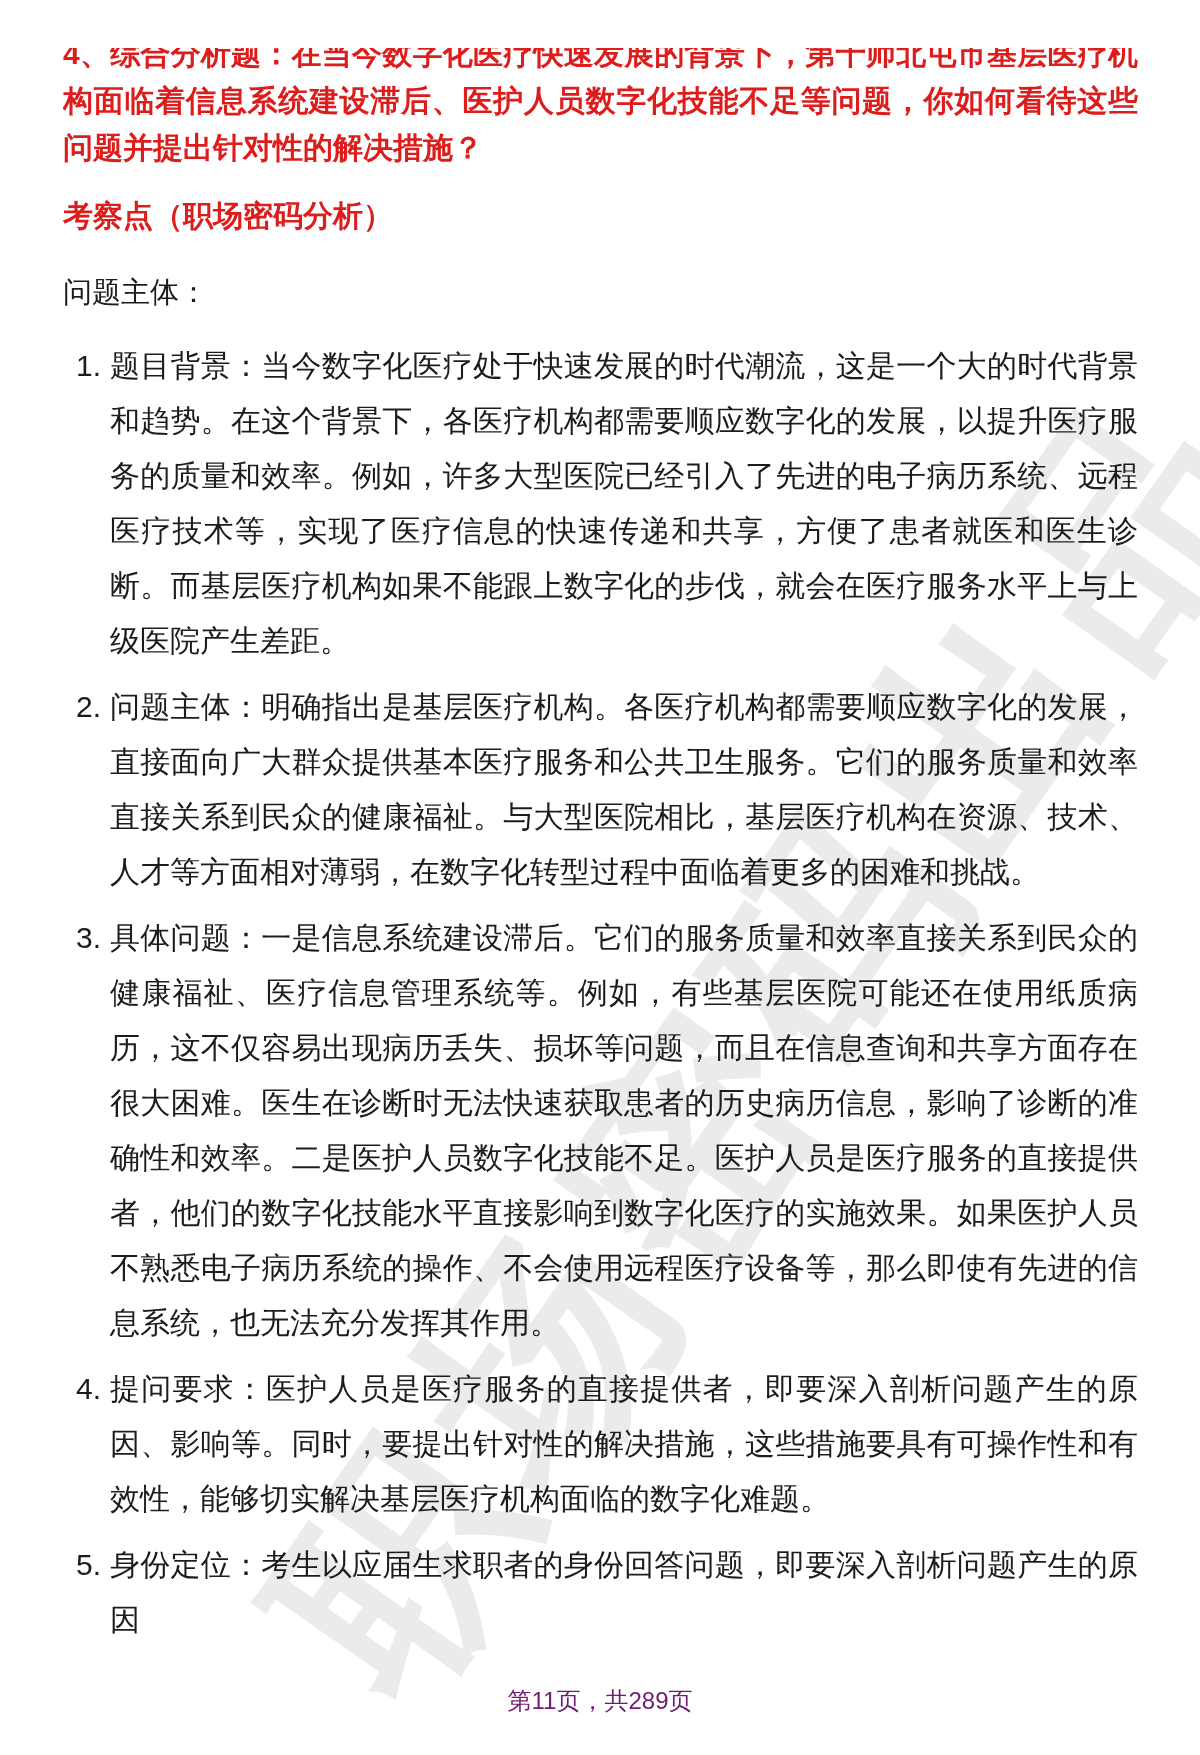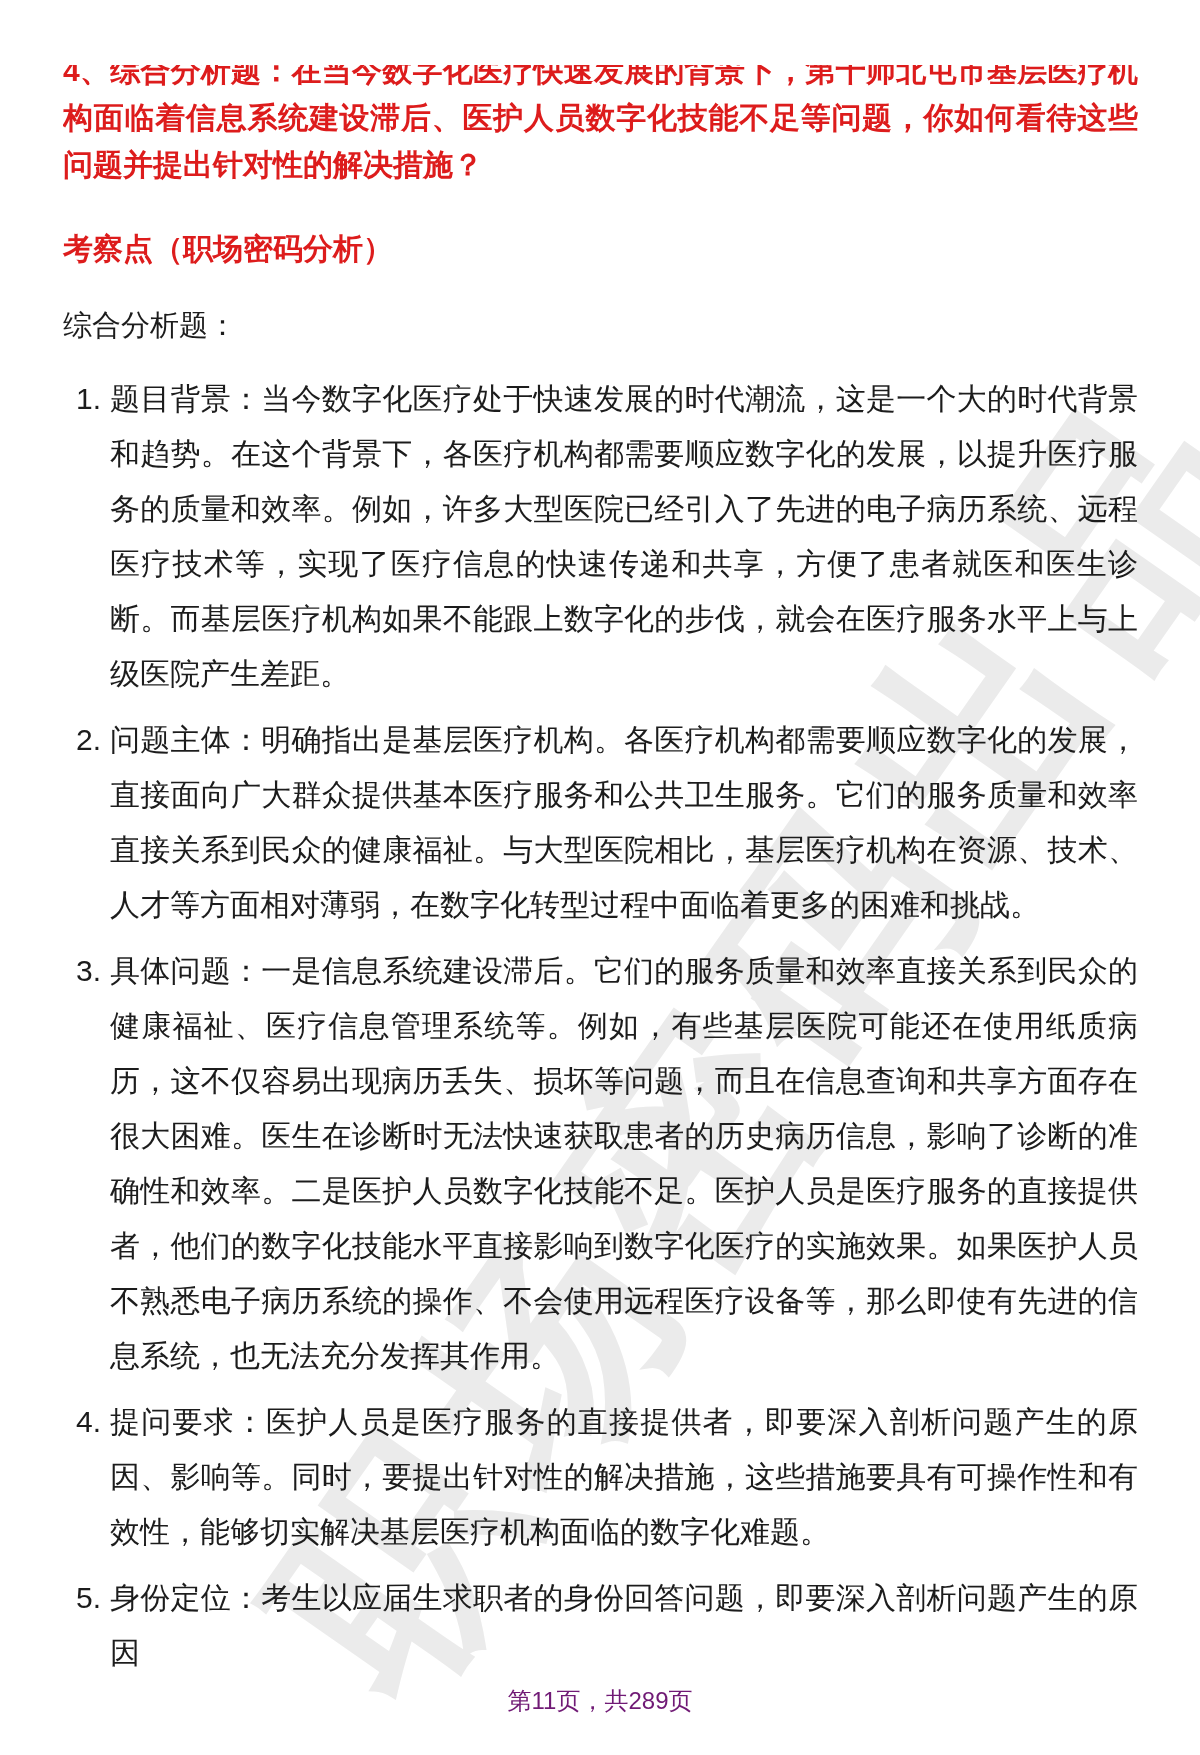--- a/index.html
+++ b/index.html
@@ -27,40 +27,40 @@
     white-space: nowrap;
     z-index: 0;
     user-select: none;
   }
 
   
   .content {
     position: absolute;
     left: 63px;
     right: 62px;
-    top: 65px;
+    top: 48px;
     z-index: 1;
   }
 
   
   .question-clip {
     overflow: hidden;
   }
   .question-heading {
     margin-top: -18px;
     color: #dd1c1c;
     font-weight: bold;
     font-size: 30px;
     line-height: 47px;
     text-align: justify;
     text-justify: inter-ideograph;
   }
 
   .section-heading {
-    margin-top: 41px;
+    margin-top: 25px;
     color: #dd1c1c;
     font-weight: bold;
     font-size: 30px;
     line-height: 40px;
   }
 
   .analysis-label {
     margin-top: 36px;
     color: #1c1c1c;
     font-size: 29px;
@@ -106,21 +106,21 @@
 <div class="watermark">职场密码出品</div>
 
 <div class="content">
 
   <div class="question-clip">
     <div class="question-heading">4、综合分析题：在当今数字化医疗快速发展的背景下，第十师北屯市基层医疗机构面临着信息系统建设滞后、医护人员数字化技能不足等问题，你如何看待这些问题并提出针对性的解决措施？</div>
   </div>
 
   <div class="section-heading">考察点（职场密码分析）</div>
 
-  <div class="analysis-label">综合分析题：</div>
+  <div class="analysis-label">问题主体：</div>
 
   <div class="analysis-list">
 
     <div class="list-item">
       <span class="item-number">1.</span>
       <span class="item-text">题目背景：当今数字化医疗处于快速发展的时代潮流，这是一个大的时代背景和趋势。在这个背景下，各医疗机构都需要顺应数字化的发展，以提升医疗服务的质量和效率。例如，许多大型医院已经引入了先进的电子病历系统、远程医疗技术等，实现了医疗信息的快速传递和共享，方便了患者就医和医生诊断。而基层医疗机构如果不能跟上数字化的步伐，就会在医疗服务水平上与上级医院产生差距。</span>
     </div>
 
     <div class="list-item">
       <span class="item-number">2.</span>

